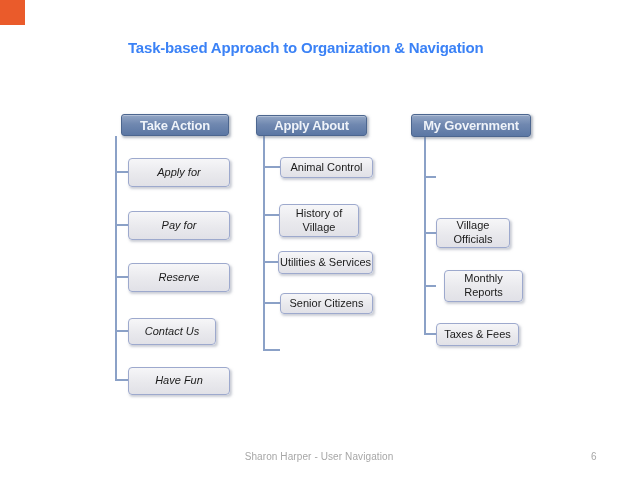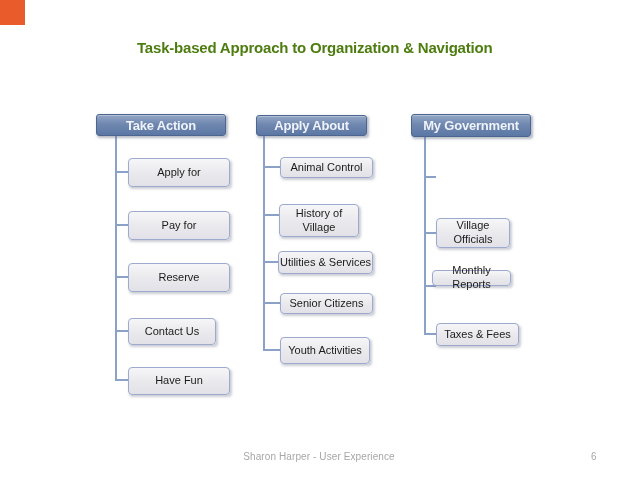--- a/index.html
+++ b/index.html
@@ -2,40 +2,40 @@
 <html><head>
 <meta charset="utf-8">
 <style>
   html,body{margin:0;padding:0;background:#fff;}
   #slide{
     position:relative; width:638px; height:479px; background:#ffffff;
     font-family:"Liberation Sans", sans-serif; overflow:hidden;
   }
   #corner-marker{position:absolute;left:0;top:0;width:25px;height:25px;}
   #title{
-    position:absolute; left:137px; top:39px; font-size:15px; font-weight:600;
-    letter-spacing:-0.2px; color:#4d7c0f; white-space:nowrap;
+    position:absolute; left:128px; top:39px; font-size:15px; font-weight:600;
+    letter-spacing:-0.2px; color:#3b82f6; white-space:nowrap;
   }
   .hdr{
     position:absolute; display:flex; align-items:center; justify-content:center;
     background:linear-gradient(180deg,#93a6c5 0%,#7088b0 45%,#5b77a4 100%);
     border:1px solid #4c668f; border-radius:3px;
     box-shadow:1.5px 1.5px 2.5px rgba(110,120,140,.5), inset 0 1px 0 rgba(255,255,255,.3);
     color:#eff3f9; font-size:13px; font-weight:600; letter-spacing:-0.2px;
     box-sizing:border-box; white-space:nowrap;
   }
   .node{
     position:absolute; display:flex; align-items:center; justify-content:center;
     text-align:center; box-sizing:border-box;
     background:linear-gradient(180deg,#f6f6f8 0%,#e9e9ed 55%,#e1e1e7 100%);
     border:1px solid #9da9cd; border-radius:4px;
     box-shadow:1.5px 2px 2.5px rgba(125,132,152,.4);
     color:#1b1b1b; font-size:11px; line-height:1.25; white-space:pre-line;
   }
-  .node.c1{font-size:11px;}
+  .node.c1{font-size:11px;font-style:italic;}
   .vline,.hline{position:absolute; background:#8ba1c7;}
   .vline{width:2px;} .hline{height:2px;}
   #footer-author{
     position:absolute; left:0; top:451px; width:638px; text-align:center;
     font-size:10px; color:#a7a7a7; letter-spacing:0.1px;
   }
   #page-number{position:absolute; left:591px; top:451px; font-size:10px; color:#a7a7a7;}
 </style>
 </head>
 <body>
@@ -59,38 +59,37 @@
   <div class="hline" style="left:263px;top:261px;width:15px"></div>
   <div class="hline" style="left:263px;top:302px;width:17px"></div>
   <div class="hline" style="left:263px;top:349px;width:17px"></div>
 
   <div class="vline" style="left:424px;top:137px;height:198px"></div>
   <div class="hline" style="left:424px;top:176px;width:12px"></div>
   <div class="hline" style="left:424px;top:232px;width:12px"></div>
   <div class="hline" style="left:424px;top:285px;width:12px"></div>
   <div class="hline" style="left:424px;top:333px;width:12px"></div>
 
-  <div class="hdr" style="left:96px;top:114px;width:130px;height:22px">Take Action</div>
+  <div class="hdr" style="left:121px;top:114px;width:108px;height:22px">Take Action</div>
   <div class="node c1" style="left:128px;top:158px;width:102px;height:29px">Apply for</div>
   <div class="node c1" style="left:128px;top:263px;width:102px;height:29px">Reserve</div>
   <div class="node c1" style="left:128px;top:211px;width:102px;height:29px">Pay for</div>
   <div class="node c1" style="left:128px;top:318px;width:88px;height:27px">Contact Us</div>
   <div class="node c1" style="left:128px;top:367px;width:102px;height:28px">Have Fun</div>
 
   <div class="hdr" style="left:256px;top:115px;width:111px;height:21px">Apply About</div>
   <div class="node" style="left:280px;top:157px;width:93px;height:21px">Animal Control</div>
   <div class="node" style="left:279px;top:204px;width:80px;height:33px">History of
 Village</div>
   <div class="node" style="left:278px;top:251px;width:95px;height:23px">Utilities &amp; Services</div>
   <div class="node" style="left:280px;top:293px;width:93px;height:21px">Senior Citizens</div>
-  <div class="node" style="left:280px;top:337px;width:90px;height:27px">Youth Activities</div>
 
   <div class="hdr" style="left:411px;top:114px;width:120px;height:23px">My Government</div>
   <div class="node" style="left:436px;top:218px;width:74px;height:30px">Village
 Officials</div>
-  <div class="node" style="left:432px;top:270px;width:79px;height:16px">Monthly
+  <div class="node" style="left:444px;top:270px;width:79px;height:32px">Monthly
 Reports</div>
   <div class="node" style="left:436px;top:323px;width:83px;height:23px">Taxes &amp; Fees</div>
 
-  <div id="footer-author">Sharon Harper - User Experience</div>
+  <div id="footer-author">Sharon Harper - User Navigation</div>
   <div id="page-number">6</div>
 
 </div>
 
 </body></html>

